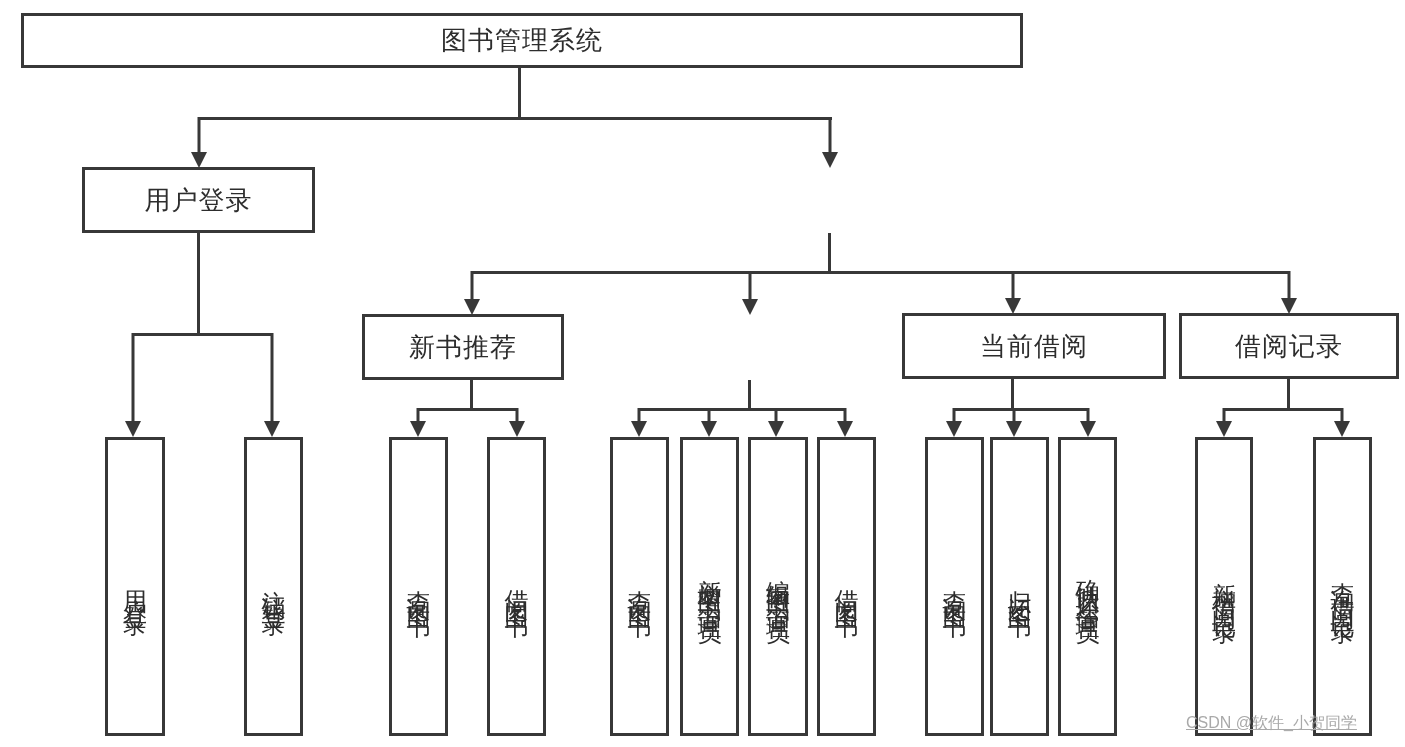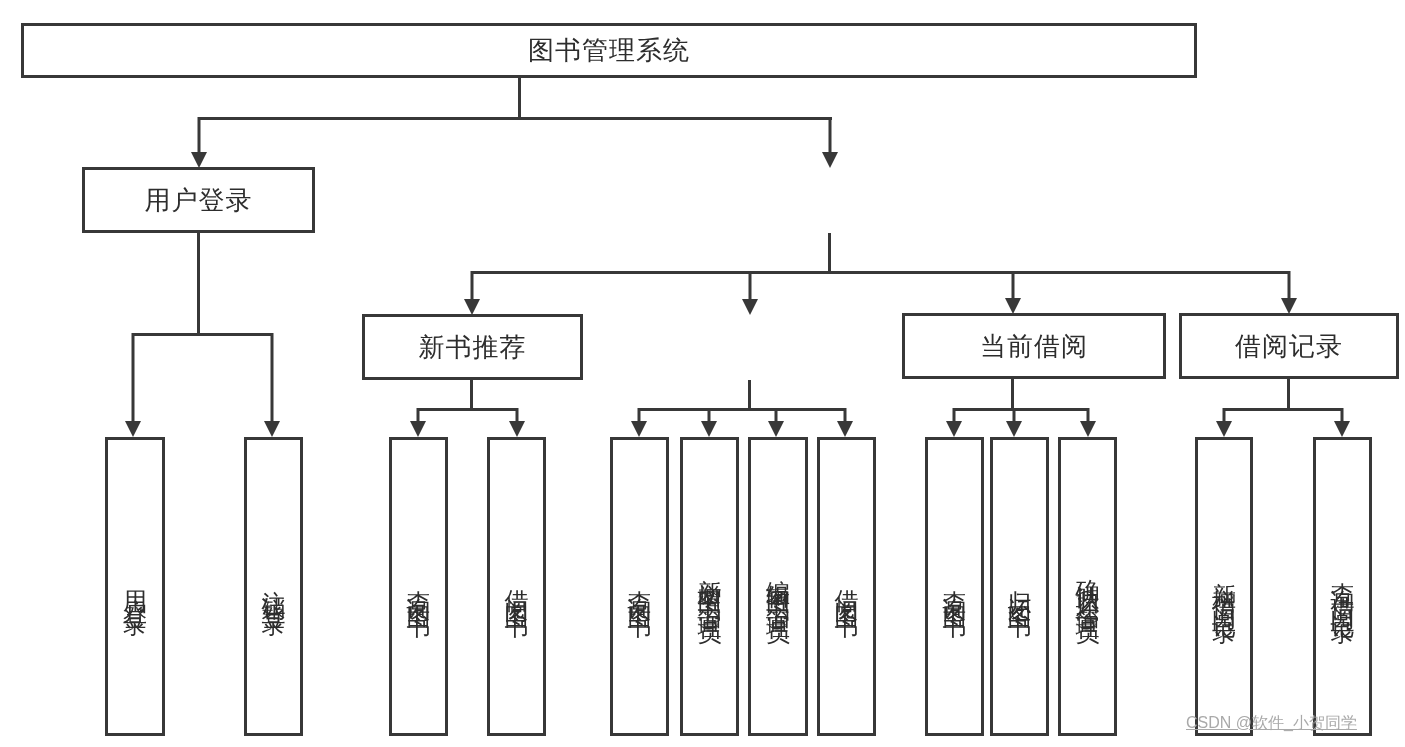--- a/index.html
+++ b/index.html
@@ -138,29 +138,29 @@
   <div class="hline" style="left:953px;top:408px;width:136px"></div>
   <div class="arrow" style="left:954px;top:408px;height:29px"></div>
   <div class="arrow" style="left:1014px;top:408px;height:29px"></div>
   <div class="arrow" style="left:1088px;top:408px;height:29px"></div>
 
   <div class="vline" style="left:1287px;top:379px;height:31px"></div>
   <div class="hline" style="left:1223px;top:408px;width:120px"></div>
   <div class="arrow" style="left:1224px;top:408px;height:29px"></div>
   <div class="arrow" style="left:1342px;top:408px;height:29px"></div>
 
-  <div class="node" style="left:21px;top:23px;width:1176px;height:55px">
+  <div class="node" style="left:21px;top:13px;width:1002px;height:55px">
     <span class="hlabel">图书管理系统</span>
   </div>
 
   <div class="node" style="left:82px;top:167px;width:233px;height:66px">
     <span class="hlabel">用户登录</span>
   </div>
 
-  <div class="node" style="left:362px;top:314px;width:221px;height:66px">
+  <div class="node" style="left:362px;top:314px;width:202px;height:66px">
     <span class="hlabel">新书推荐</span>
   </div>
   <div class="node" style="left:902px;top:313px;width:264px;height:66px">
     <span class="hlabel">当前借阅</span>
   </div>
   <div class="node" style="left:1179px;top:313px;width:220px;height:66px">
     <span class="hlabel">借阅记录</span>
   </div>
 
   <div class="leaf" style="left:105px;top:437px;width:60px;height:299px">

